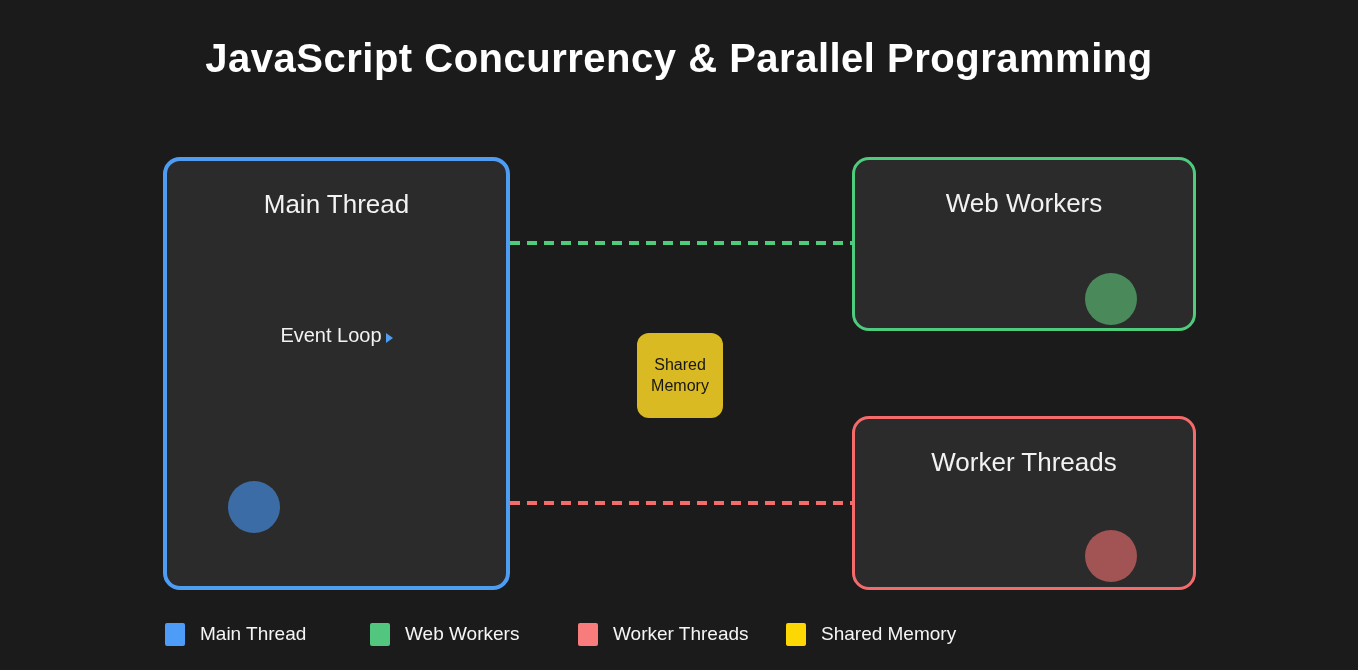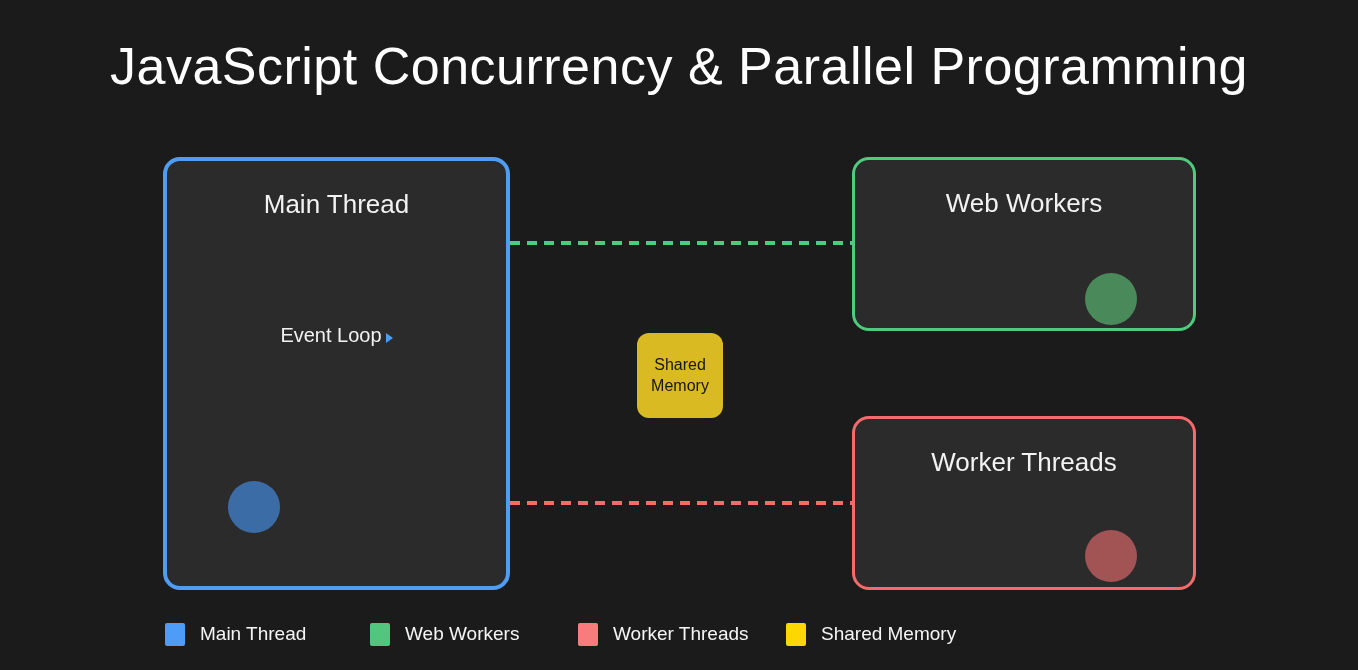--- a/index.html
+++ b/index.html
@@ -6,21 +6,21 @@
   body {
     width: 1358px; height: 670px;
     font-family: "Liberation Sans", sans-serif;
     overflow: hidden;
   }
   .stage { position: relative; width: 1358px; height: 670px; }
 
   .title {
     position: absolute; top: 36px; left: 0; width: 100%;
     text-align: center;
-    font-size: 52px; font-weight: normal; color: #ffffff;
+    font-size: 40px; font-weight: bold; color: #ffffff;
     letter-spacing: 0.5px;
   }
 
   .node {
     position: absolute;
     box-sizing: border-box;
     border: 3px solid;
     border-radius: 17px;
   }
   .node--main { left: 163px; top: 157px; width: 347px; height: 433px; border-width: 4px; }

